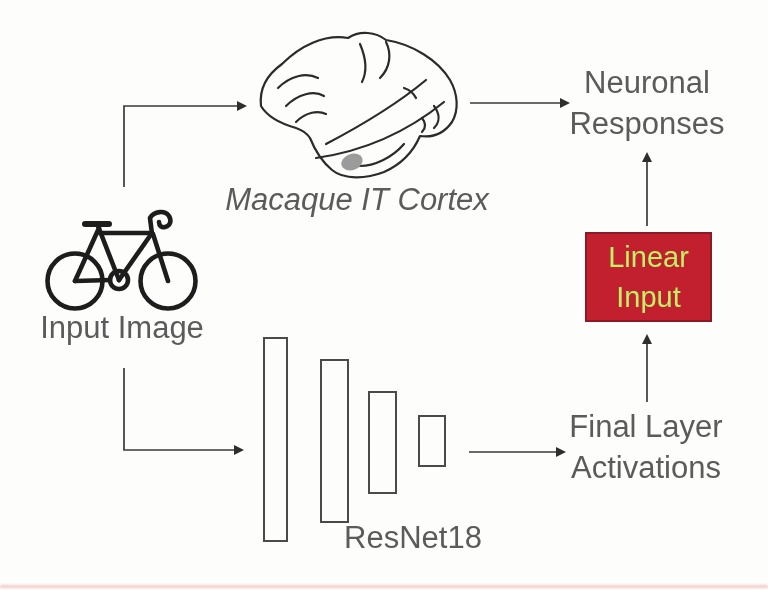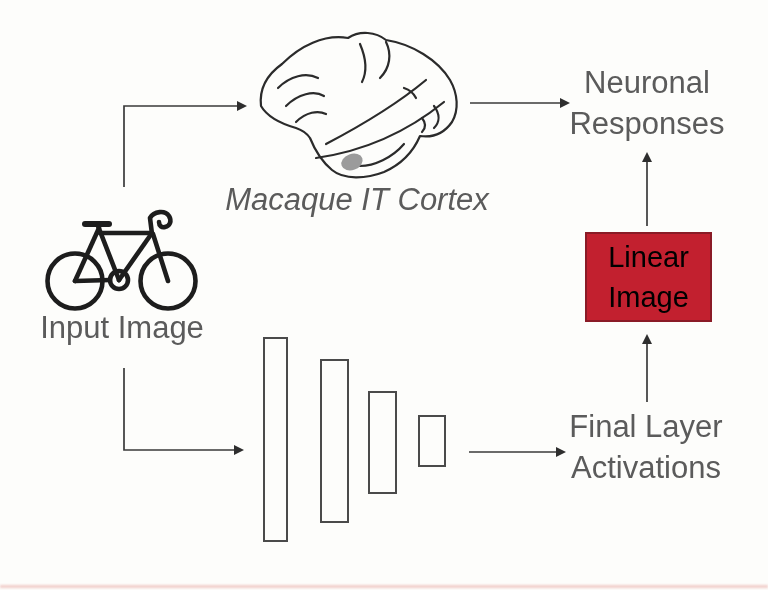--- a/index.html
+++ b/index.html
@@ -23,21 +23,21 @@
     box-sizing:border-box;
     border:2px solid #4a4a4a;
     background:transparent;
   }
   .linear-box{
     position:absolute;
     left:585px;top:232px;width:127px;height:90px;
     box-sizing:border-box;
     background:#c2202f;
     border:2px solid #8a1b26;
-    color:#000000;
+    color:#bef264;
     font-size:29px;line-height:40px;
     display:flex;flex-direction:column;
     align-items:center;justify-content:center;
     text-align:center;
   }
   svg{position:absolute;display:block;}
   .arrow-overlay{left:0;top:0;}
   .red-smear{
     position:absolute;
     left:0;top:585px;width:768px;height:3px;
@@ -123,21 +123,22 @@
   <div class="lbl" style="left:517px;top:62px;width:260px;">
     <div>Neuronal</div>
     <div>Responses</div>
   </div>
 
   <div class="lbl" style="left:516px;top:406px;width:260px;">
     <div>Final Layer</div>
     <div>Activations</div>
   </div>
 
+  <div class="lbl" style="left:283px;top:517px;width:260px;">ResNet18</div>
 
   <div class="linear-box">
     <div>Linear</div>
-    <div>Image</div>
+    <div>Input</div>
   </div>
 
   <div class="red-smear"></div>
 
 </div>
 
 </body></html>

